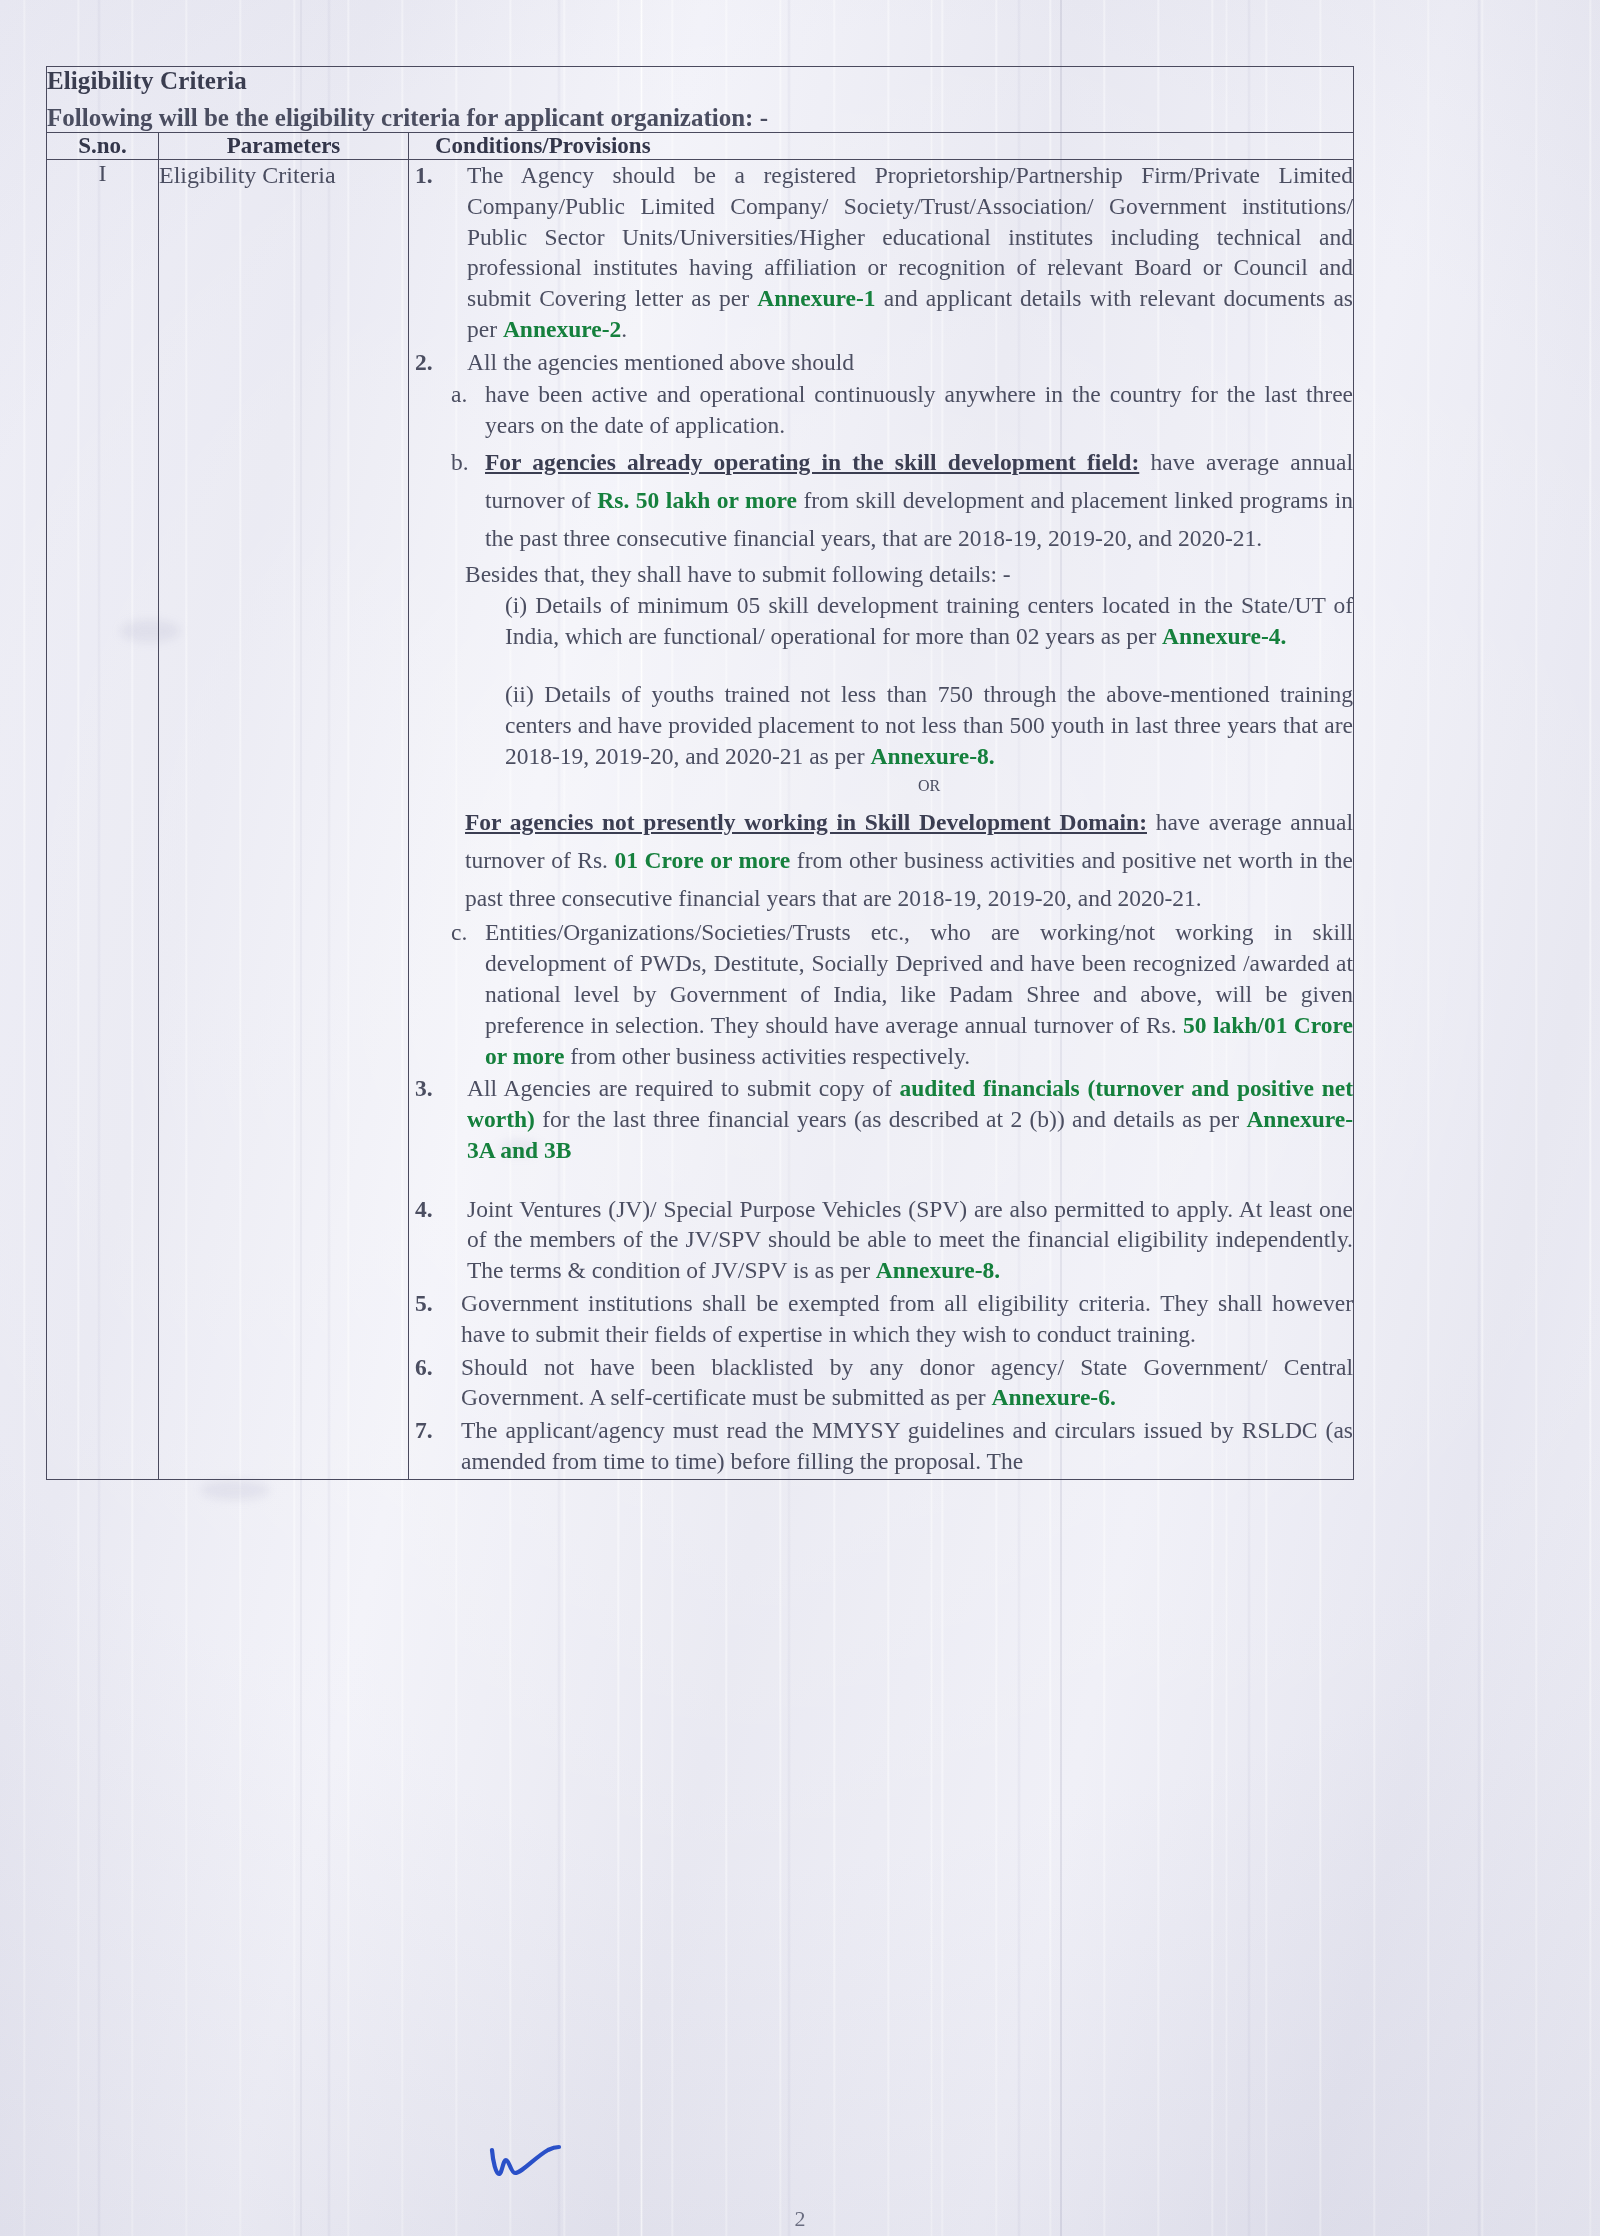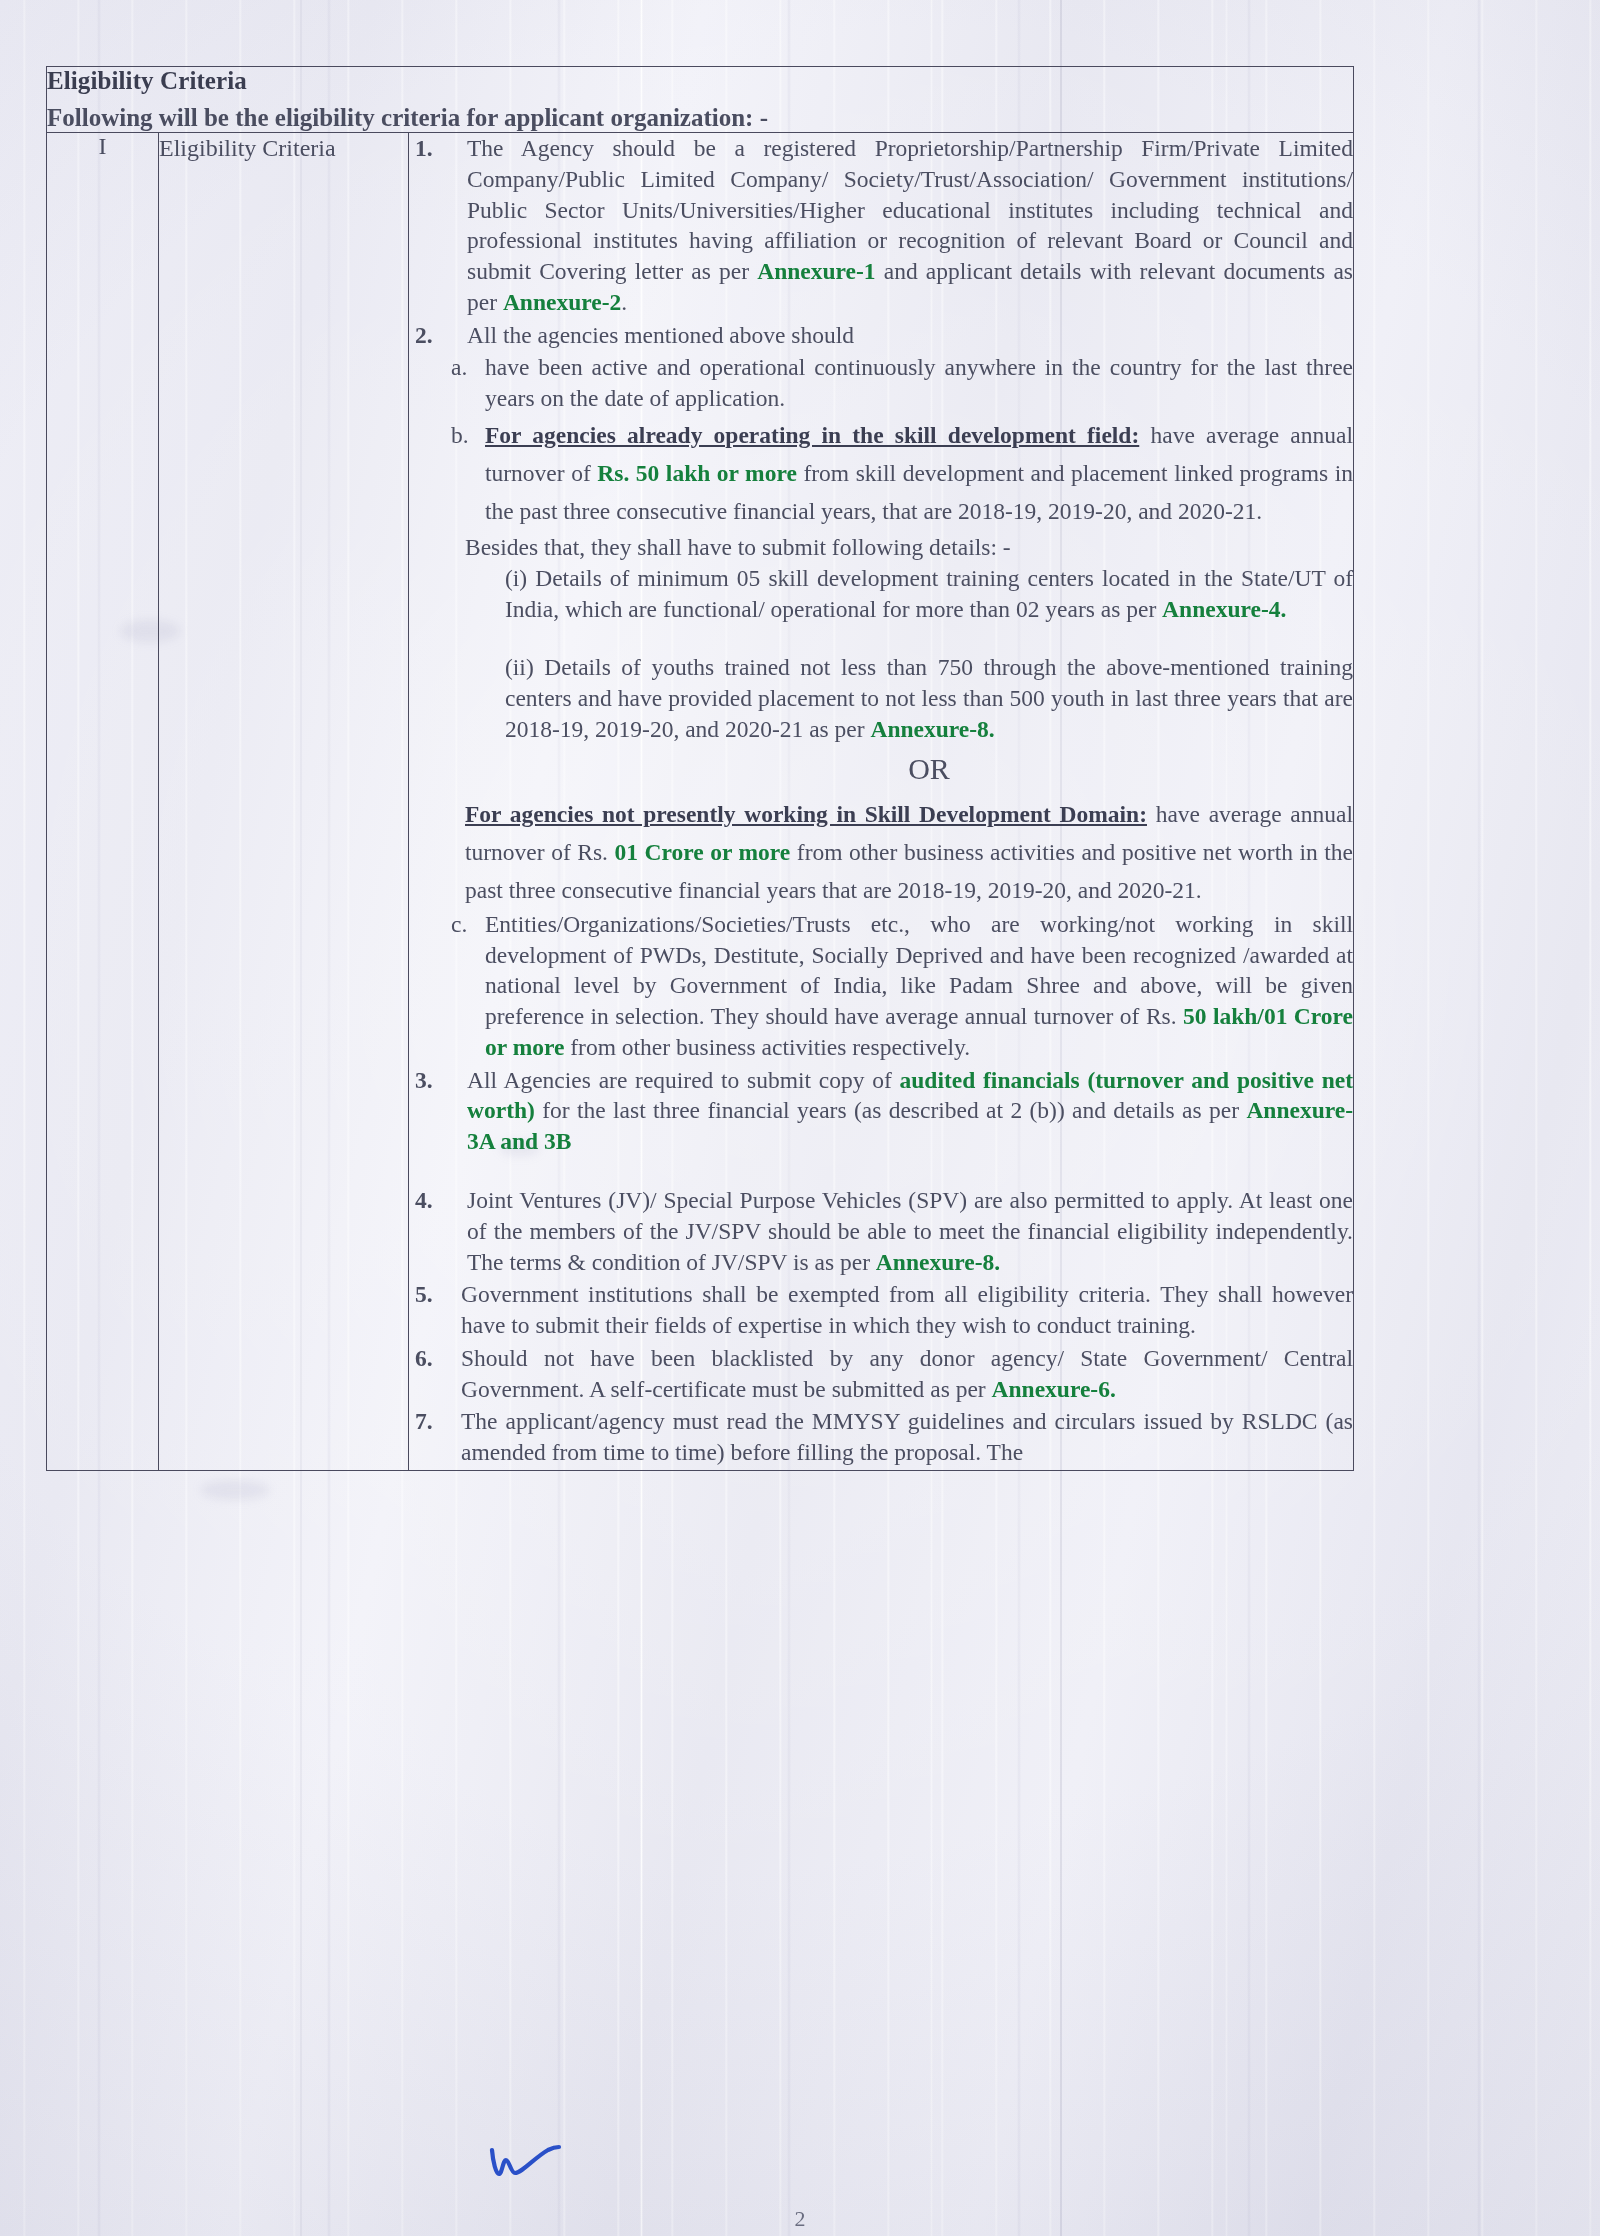--- a/index.html
+++ b/index.html
@@ -179,21 +179,21 @@
   .roman {
     margin-left: 96px;
     text-align: justify;
     line-height: 1.33;
   }
   .gap-m { height: 26px; }
 
   .or-line {
     text-align: center;
     margin: 4px 0 6px 96px;
-    font-size: 30px;
+    font-size: 16px;
   }
 
   b, .b { font-weight: bold; color: #15803d; }
   .bu { font-weight: bold; text-decoration: underline; color: #3b3e52; }
 
   
   .loose2 { line-height: 1.62; }
 
   
   #signature {
@@ -246,20 +246,25 @@
     </colgroup>
     <tbody>
 
       <tr>
         <td colspan="3" class="intro-cell">
           <div class="intro-title">Eligibility Criteria</div>
           <div class="intro-sub">Following will be the eligibility criteria for applicant organization: -</div>
         </td>
       </tr>
 
+      <tr>
+        <td class="th">S.no.</td>
+        <td class="th">Parameters</td>
+        <td class="th left-pad">Conditions/Provisions</td>
+      </tr>
 
       <tr>
         <td class="cell-sno">I</td>
         <td class="cell-param">Eligibility Criteria</td>
         <td class="cell-body">
 
           <div class="li lv1">
             <div class="marker">1.</div>
             <div class="txt"><span>The Agency should be a registered Proprietorship/Partnership Firm/Private Limited Company/Public Limited Company/ Society/Trust/Association/ Government institutions/ Public Sector Units/Universities/Higher educational institutes including technical and professional institutes having affiliation or recognition of relevant Board or Council and submit Covering letter as per </span><b>Annexure-1</b><span> and applicant details with relevant documents as per </span><b>Annexure-2</b><span>.</span></div>
           </div>

